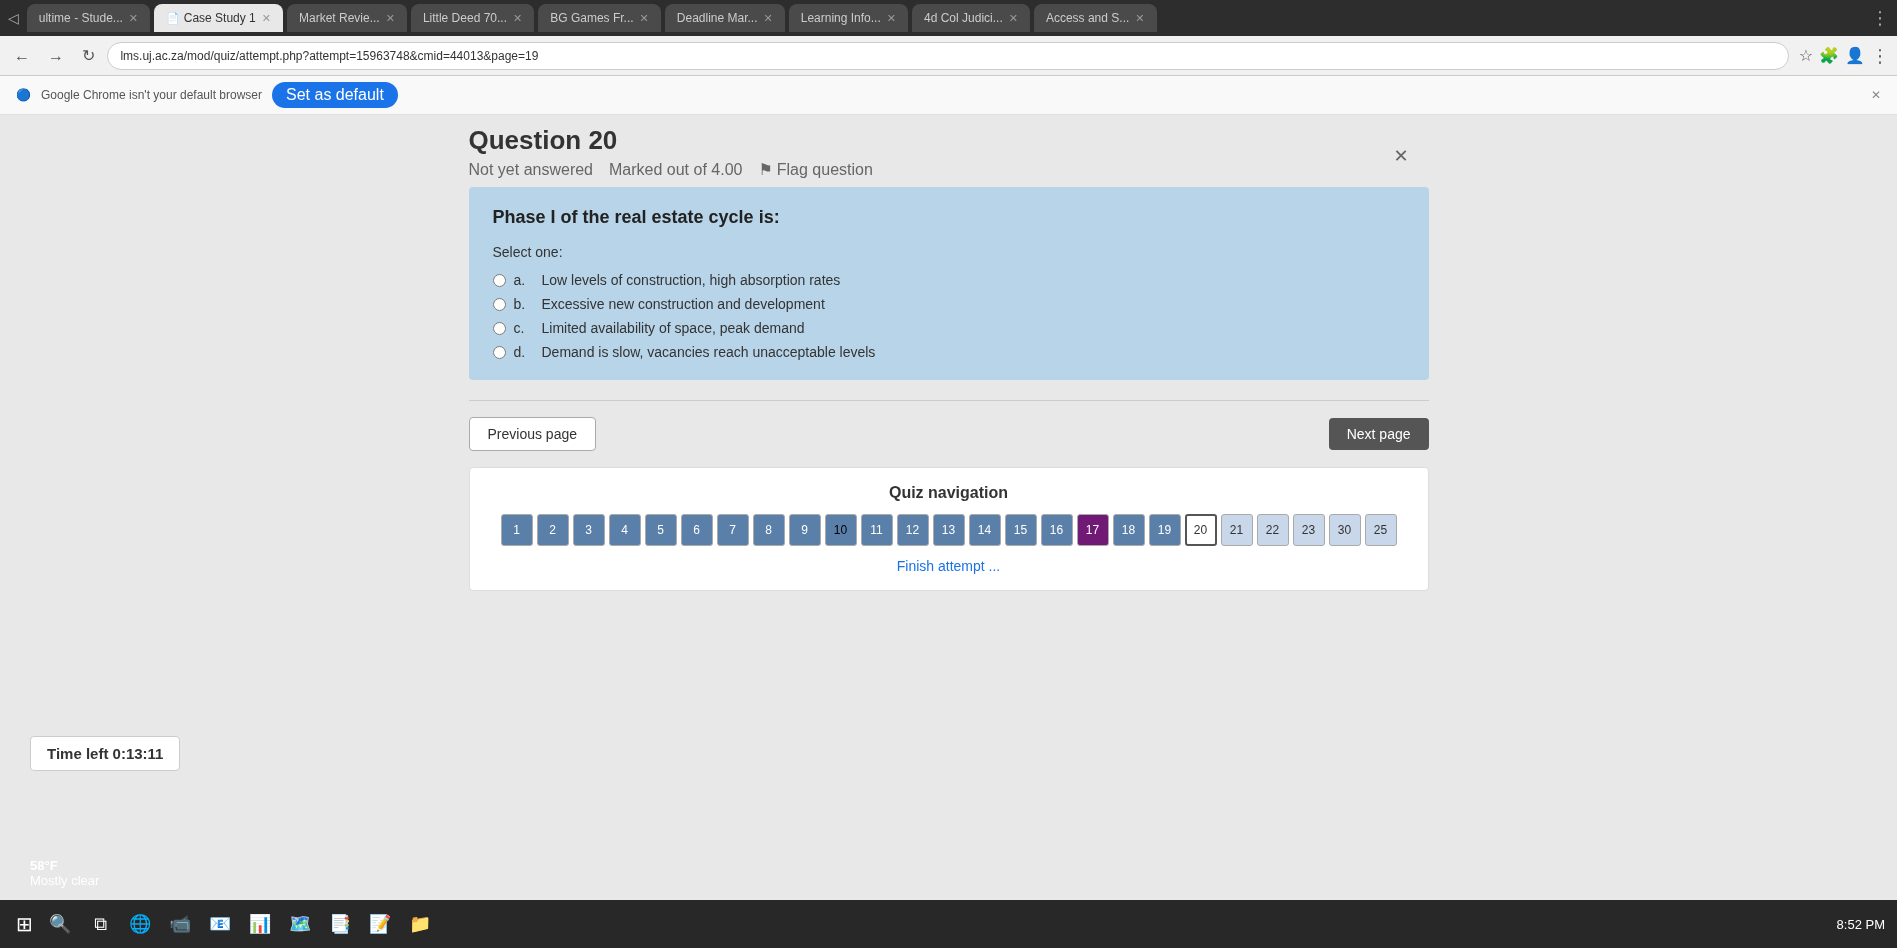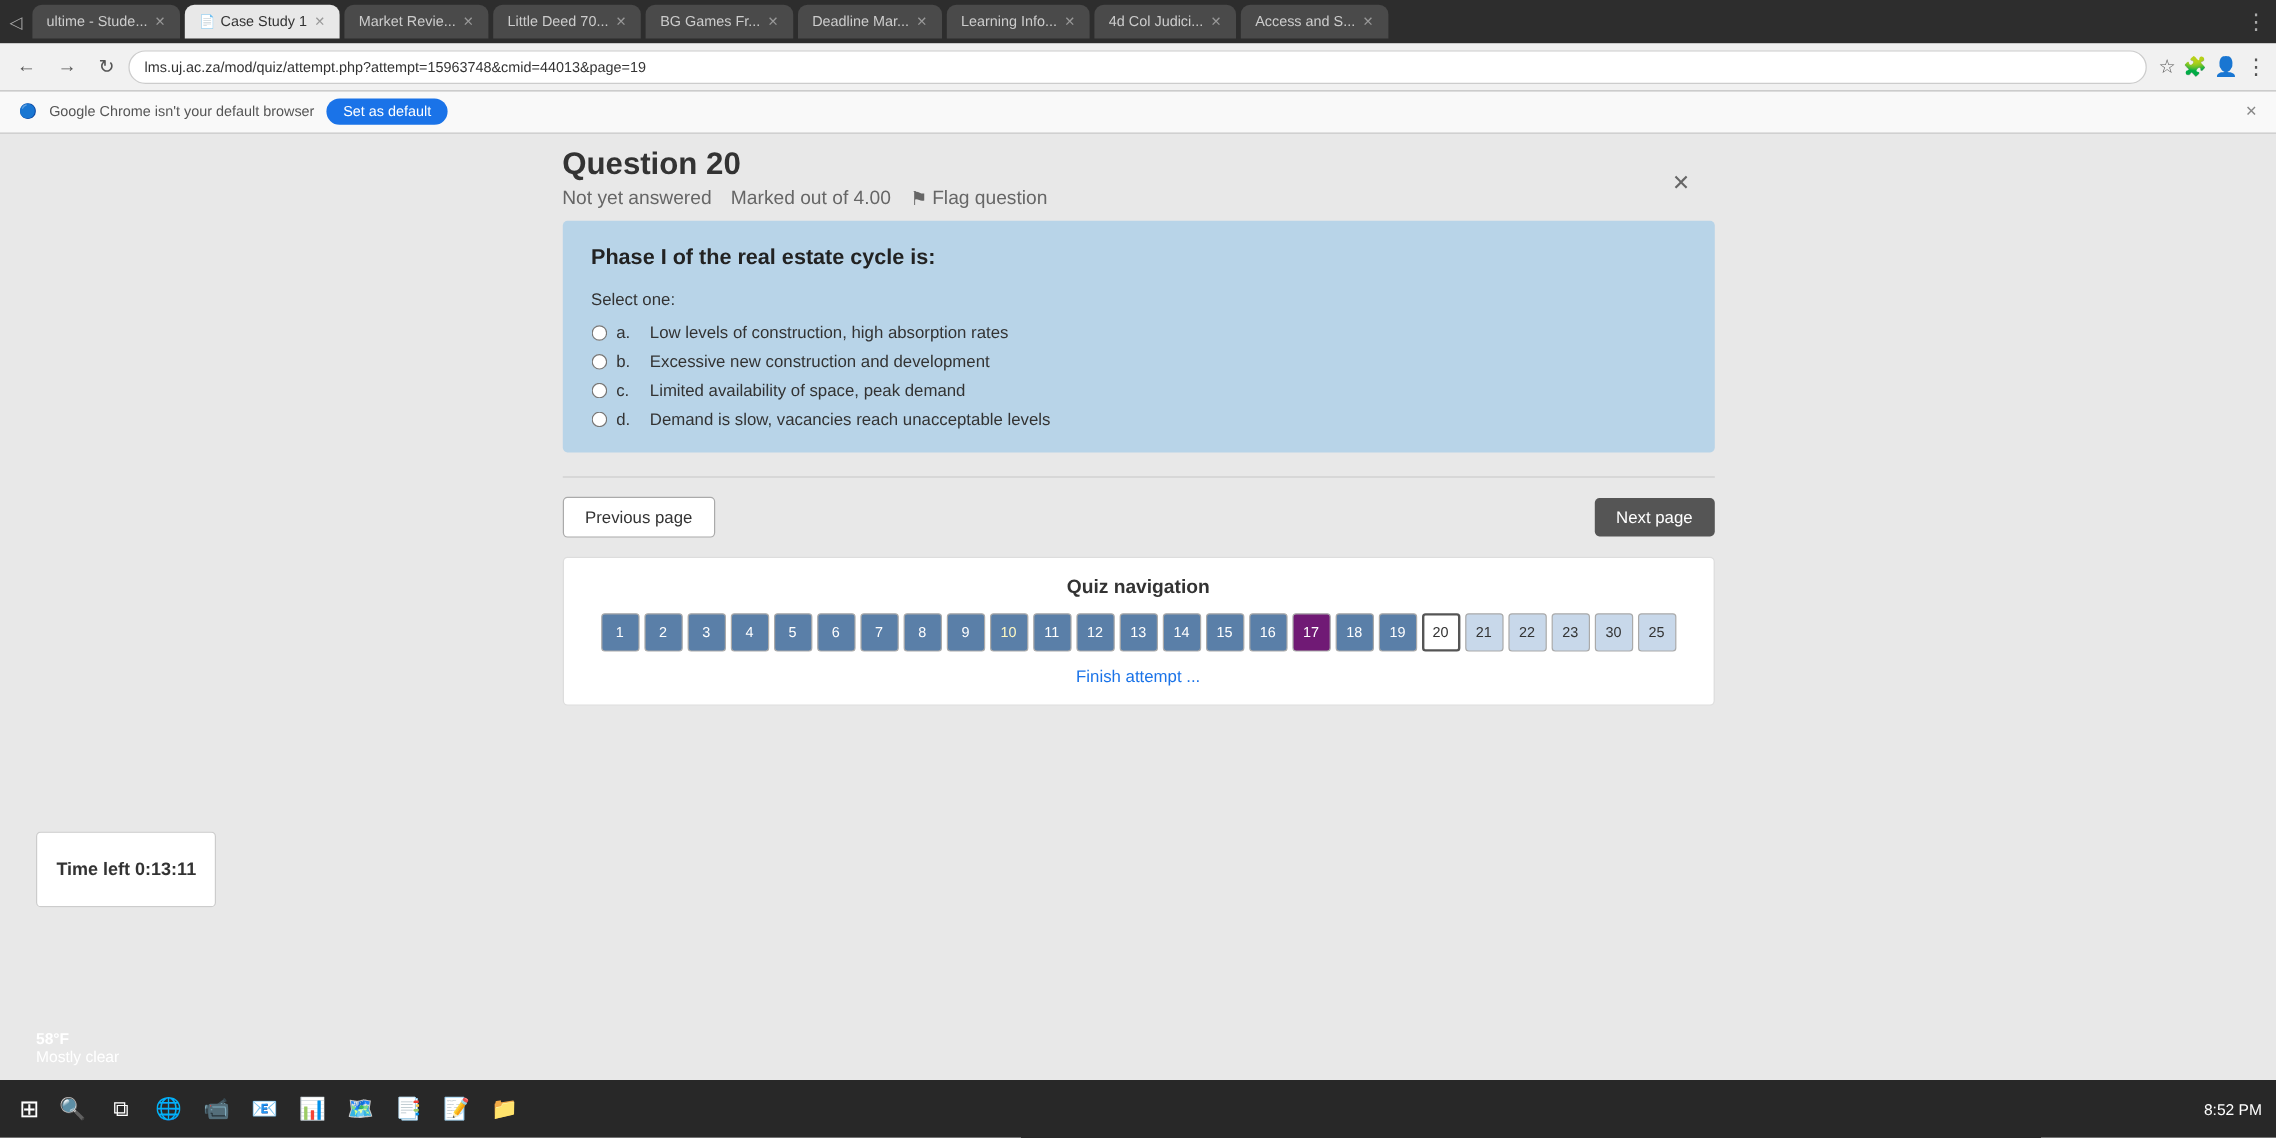--- a/index.html
+++ b/index.html
@@ -90,21 +90,21 @@
       gap: 10px;
       border-bottom: 1px solid #e0e0e0;
     }
 
     .set-default-btn {
       background: #1a73e8;
       color: white;
       border: none;
       border-radius: 20px;
       padding: 4px 14px;
-      font-size: 12px;
+      font-size: 16px;
       cursor: pointer;
     }
 
     .question-header {
       margin-bottom: 8px;
     }
 
     .question-title {
       font-size: 26px;
       font-weight: bold;
@@ -256,25 +256,25 @@
       text-align: center;
       color: #1a73e8;
       font-size: 14px;
       cursor: pointer;
     }
 
     
     .timer-box {
       position: fixed;
       left: 30px;
-      bottom: 192px;
+      bottom: 177px;
       background: white;
       border: 1px solid #ccc;
       border-radius: 4px;
-      padding: 22px 16px;
+      padding: 8px 16px;
       font-size: 15px;
       font-weight: bold;
       color: #333;
     }
 
     
     .taskbar {
       position: fixed;
       bottom: 0;
       left: 0;
@@ -478,21 +478,21 @@
 
         <button class="nav-num-btn" style="background: rgb(90, 127, 168); color: white;">1</button>
             <button class="nav-num-btn" style="background: rgb(90, 127, 168); color: white;">2</button>
             <button class="nav-num-btn" style="background: rgb(90, 127, 168); color: white;">3</button>
             <button class="nav-num-btn" style="background: rgb(90, 127, 168); color: white;">4</button>
             <button class="nav-num-btn" style="background: rgb(90, 127, 168); color: white;">5</button>
             <button class="nav-num-btn" style="background: rgb(90, 127, 168); color: white;">6</button>
             <button class="nav-num-btn" style="background: rgb(90, 127, 168); color: white;">7</button>
             <button class="nav-num-btn" style="background: rgb(90, 127, 168); color: white;">8</button>
             <button class="nav-num-btn" style="background: rgb(90, 127, 168); color: white;">9</button>
-            <button class="nav-num-btn" style="background: rgb(90, 127, 168); color: #fef9c3;">10</button>
+            <button class="nav-num-btn" style="background: rgb(90, 127, 168); color: #000000;">10</button>
             <button class="nav-num-btn" style="background: rgb(90, 127, 168); color: white;">11</button>
             <button class="nav-num-btn" style="background: rgb(90, 127, 168); color: white;">12</button>
             <button class="nav-num-btn" style="background: rgb(90, 127, 168); color: white;">13</button>
             <button class="nav-num-btn" style="background: rgb(90, 127, 168); color: white;">14</button>
             <button class="nav-num-btn" style="background: rgb(90, 127, 168); color: #ffffff;">15</button>
             <button class="nav-num-btn" style="background: rgb(90, 127, 168); color: white;">16</button>
             <button class="nav-num-btn" style="background: #701a75; color: white;">17</button>
             <button class="nav-num-btn" style="background: rgb(90, 127, 168); color: white;">18</button>
             <button class="nav-num-btn" style="background: rgb(90, 127, 168); color: white;">19</button>
             <button class="nav-num-btn current" style="background: white; color: rgb(51, 51, 51); border: 2px solid rgb(85, 85, 85);">20</button>

